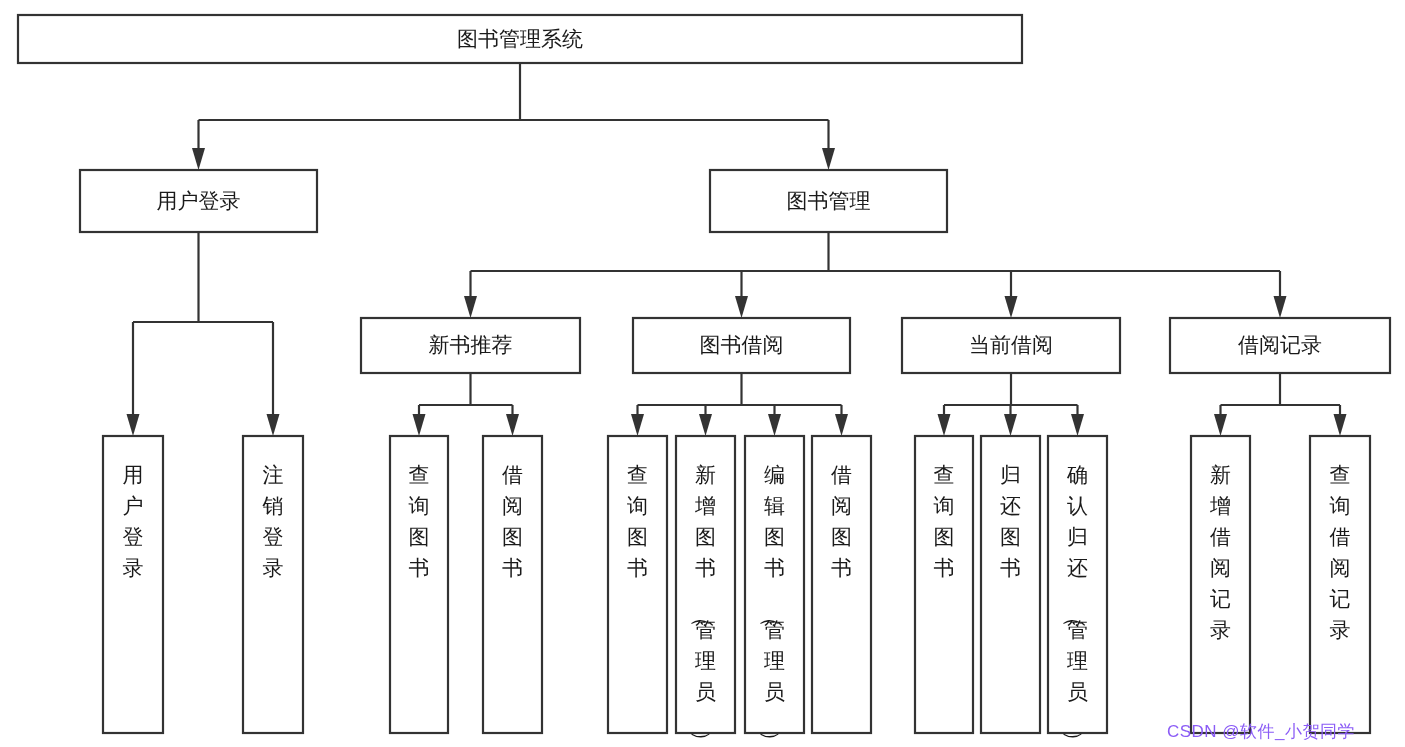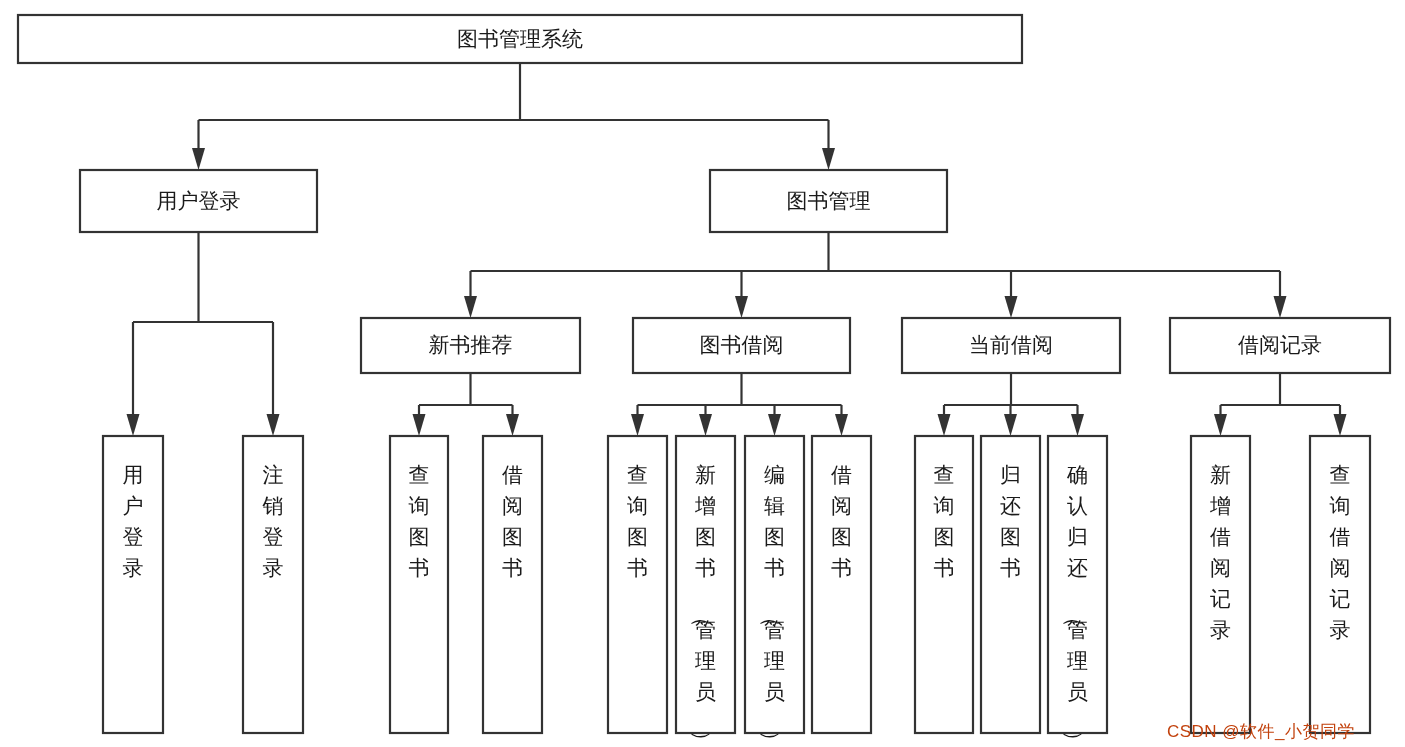--- a/index.html
+++ b/index.html
@@ -54,21 +54,21 @@
     font-family: "Liberation Sans", "DejaVu Sans", sans-serif;
     font-size: 21px;
     text-anchor: middle;
   }
   .watermark-text {
     position: absolute;
     right: 8px;
     bottom: 4px;
     font-family: "Liberation Sans", "DejaVu Sans", sans-serif;
     font-size: 17px;
-    color: #c2410c;
+    color: #8b5cf6;
     letter-spacing: 0.5px;
     white-space: nowrap;
     user-select: none;
     text-align: right;
   }
 </style>
 </head>
 <body>
 
 <div id="diagram-root">

